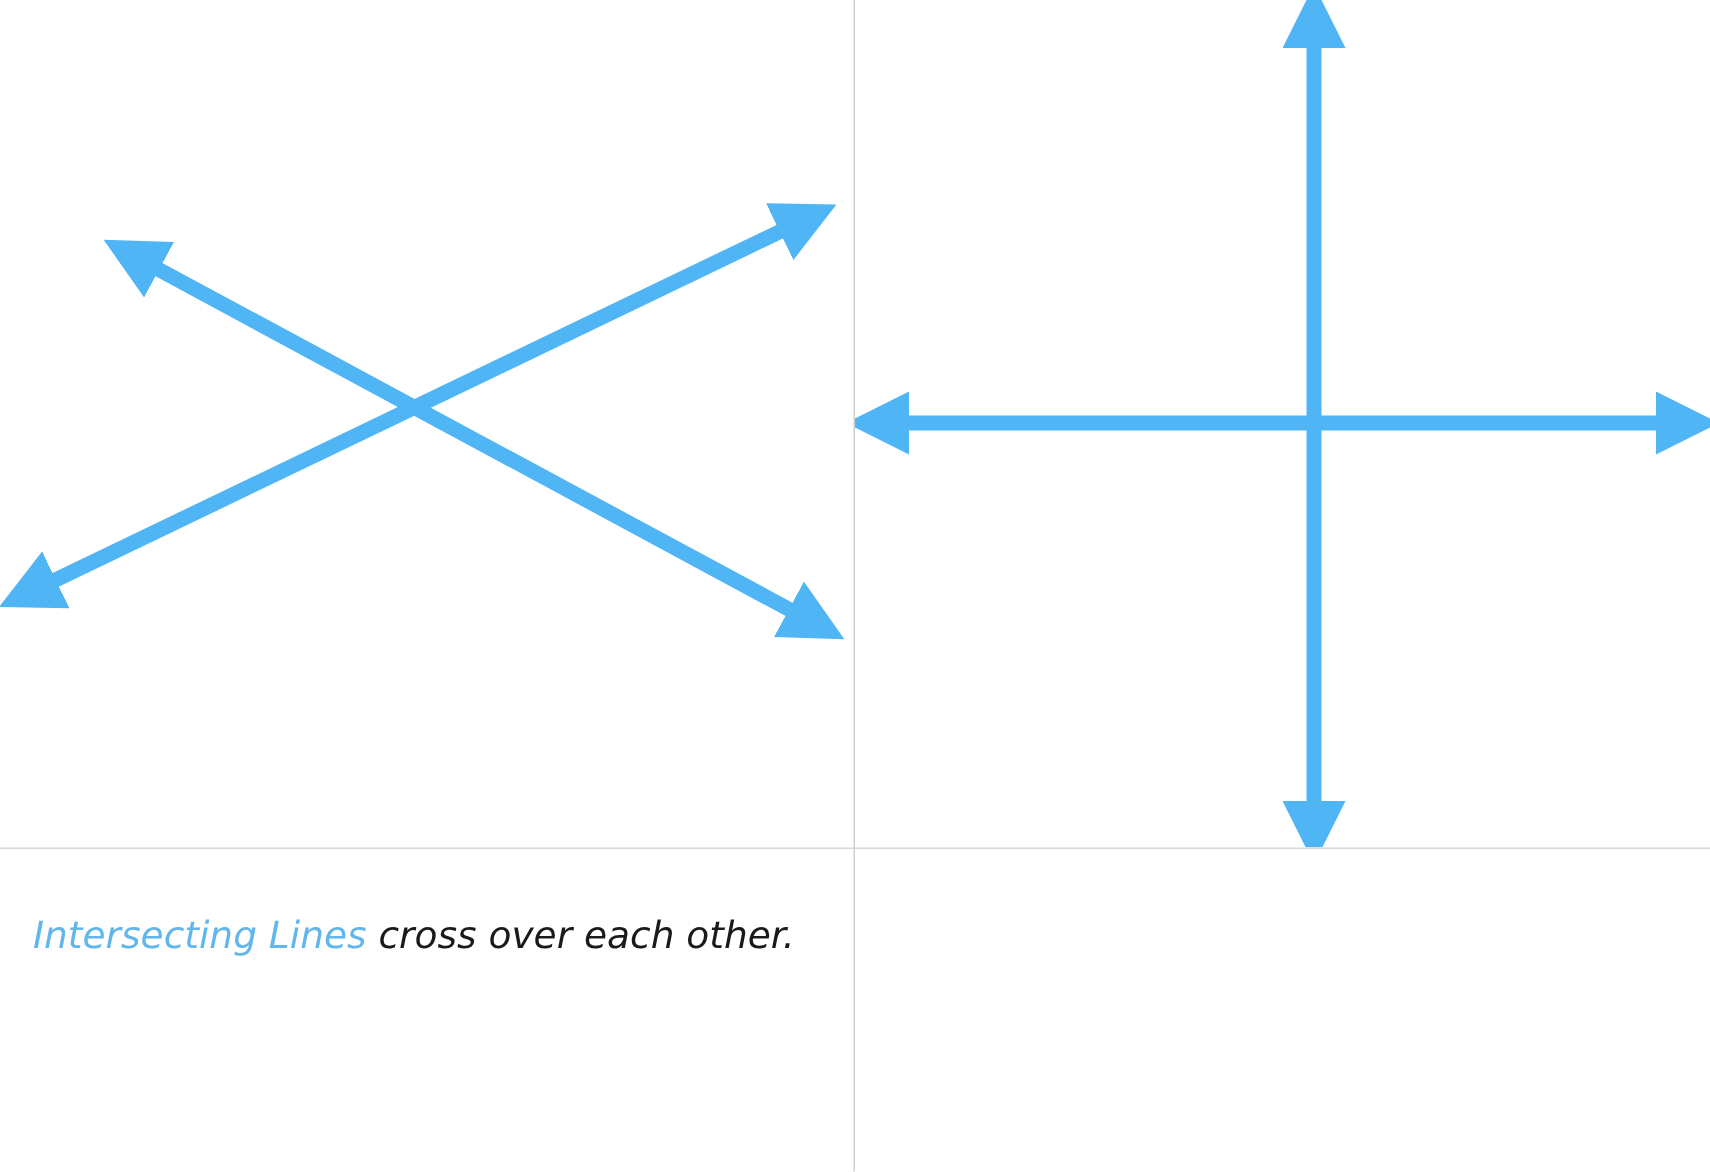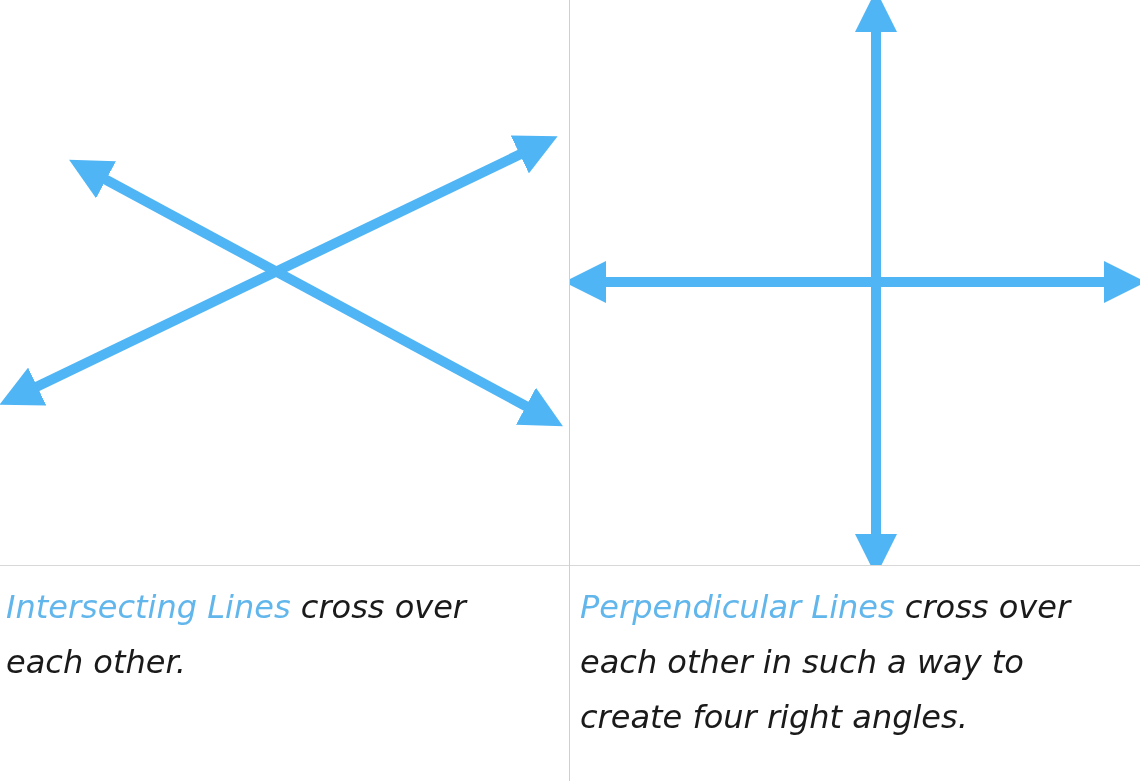--- a/index.html
+++ b/index.html
@@ -67,24 +67,24 @@
   .caption-panel {
     position: absolute;
     top: 566px;
     height: 215px;
     box-sizing: border-box;
   }
   #caption-left  { left: 0;     width: 569px; padding: 14px 18px 0 6px; }
   #caption-right { left: 570px; width: 570px; padding: 14px 18px 0 10px; }
 
   .caption-text {
-    margin: 0;
+    margin: 16px;
     font-family: "DejaVu Sans", sans-serif;
     font-style: italic;
-    font-size: 32px;
+    font-size: 25px;
     line-height: 55px;
     color: #1a1a1a;
     font-weight: 400;
     letter-spacing: 0px;
   }
   .term {
     color: #61b6ec;
     font-style: italic;
   }
 </style>
@@ -128,17 +128,14 @@
   </div>
 
   <div class="h-divider"></div>
   <div class="h-divider-right"></div>
   <div class="v-divider"></div>
 
   <div class="caption-panel" id="caption-left">
     <p class="caption-text"><span class="term">Intersecting Lines</span><span> cross over each other.</span></p>
   </div>
 
-  <div class="caption-panel" id="caption-right">
-    <p class="caption-text"><span class="term">Perpendicular Lines</span><span> cross over each other in such a way to create four right angles.</span></p>
-  </div>
 
 </div>
 
 </body></html>

